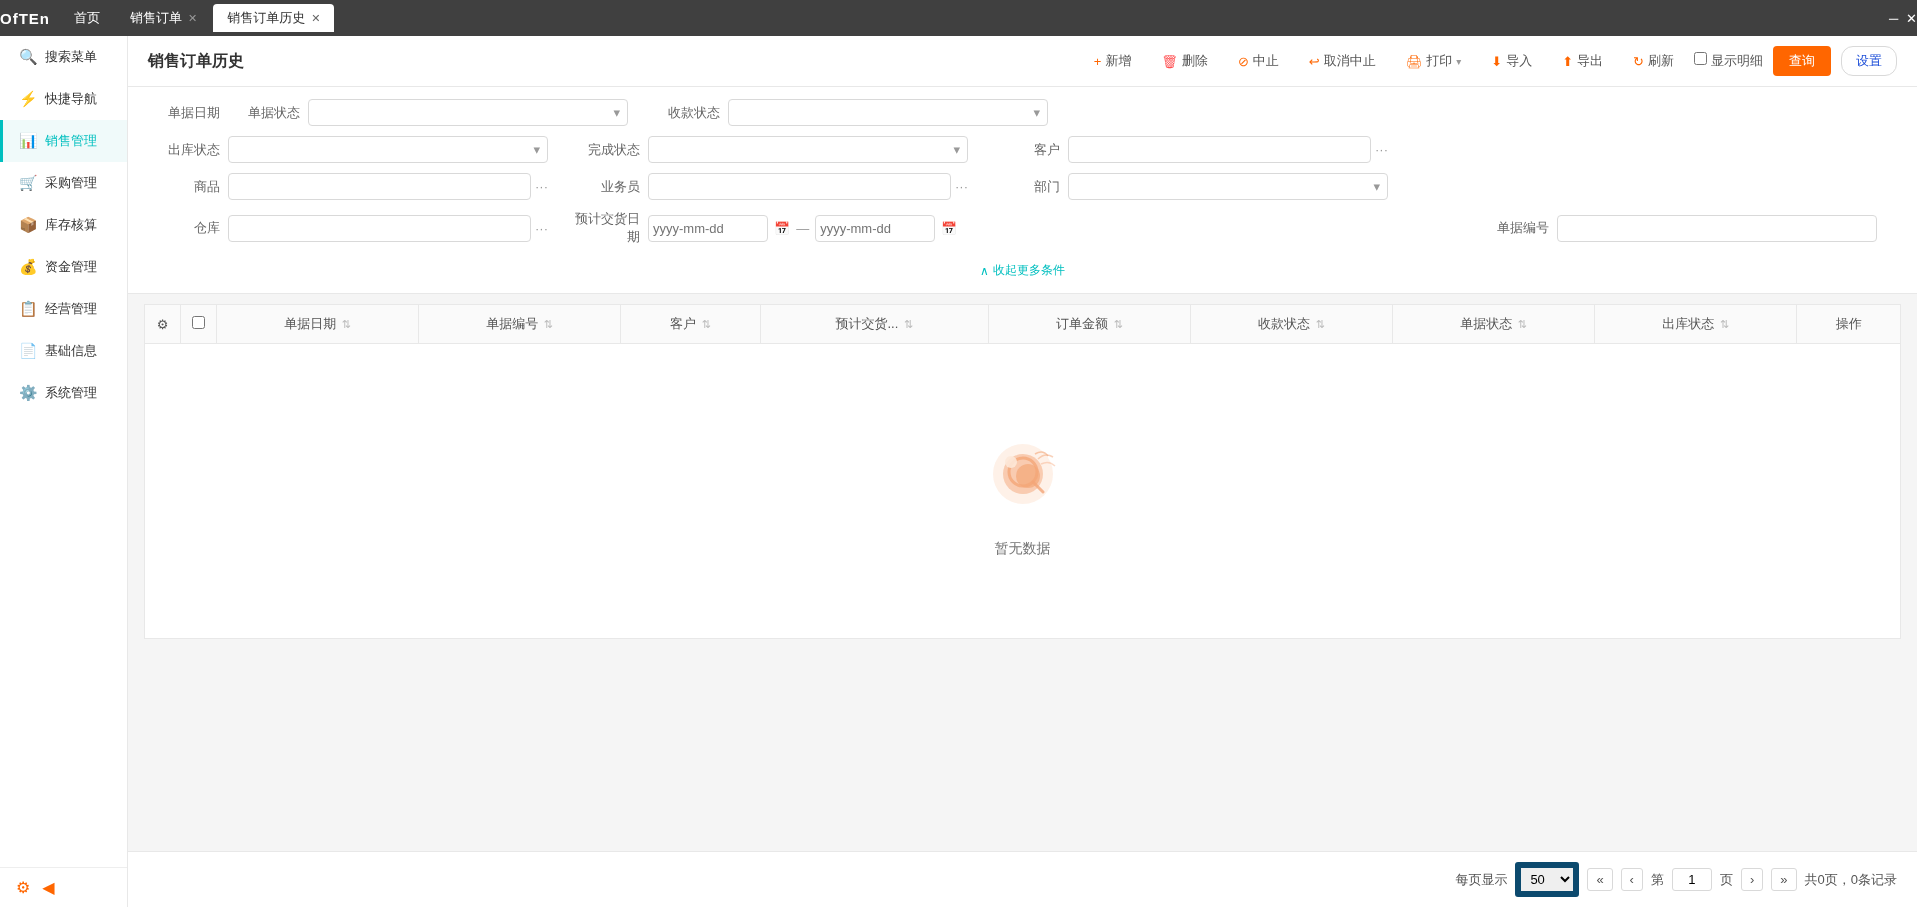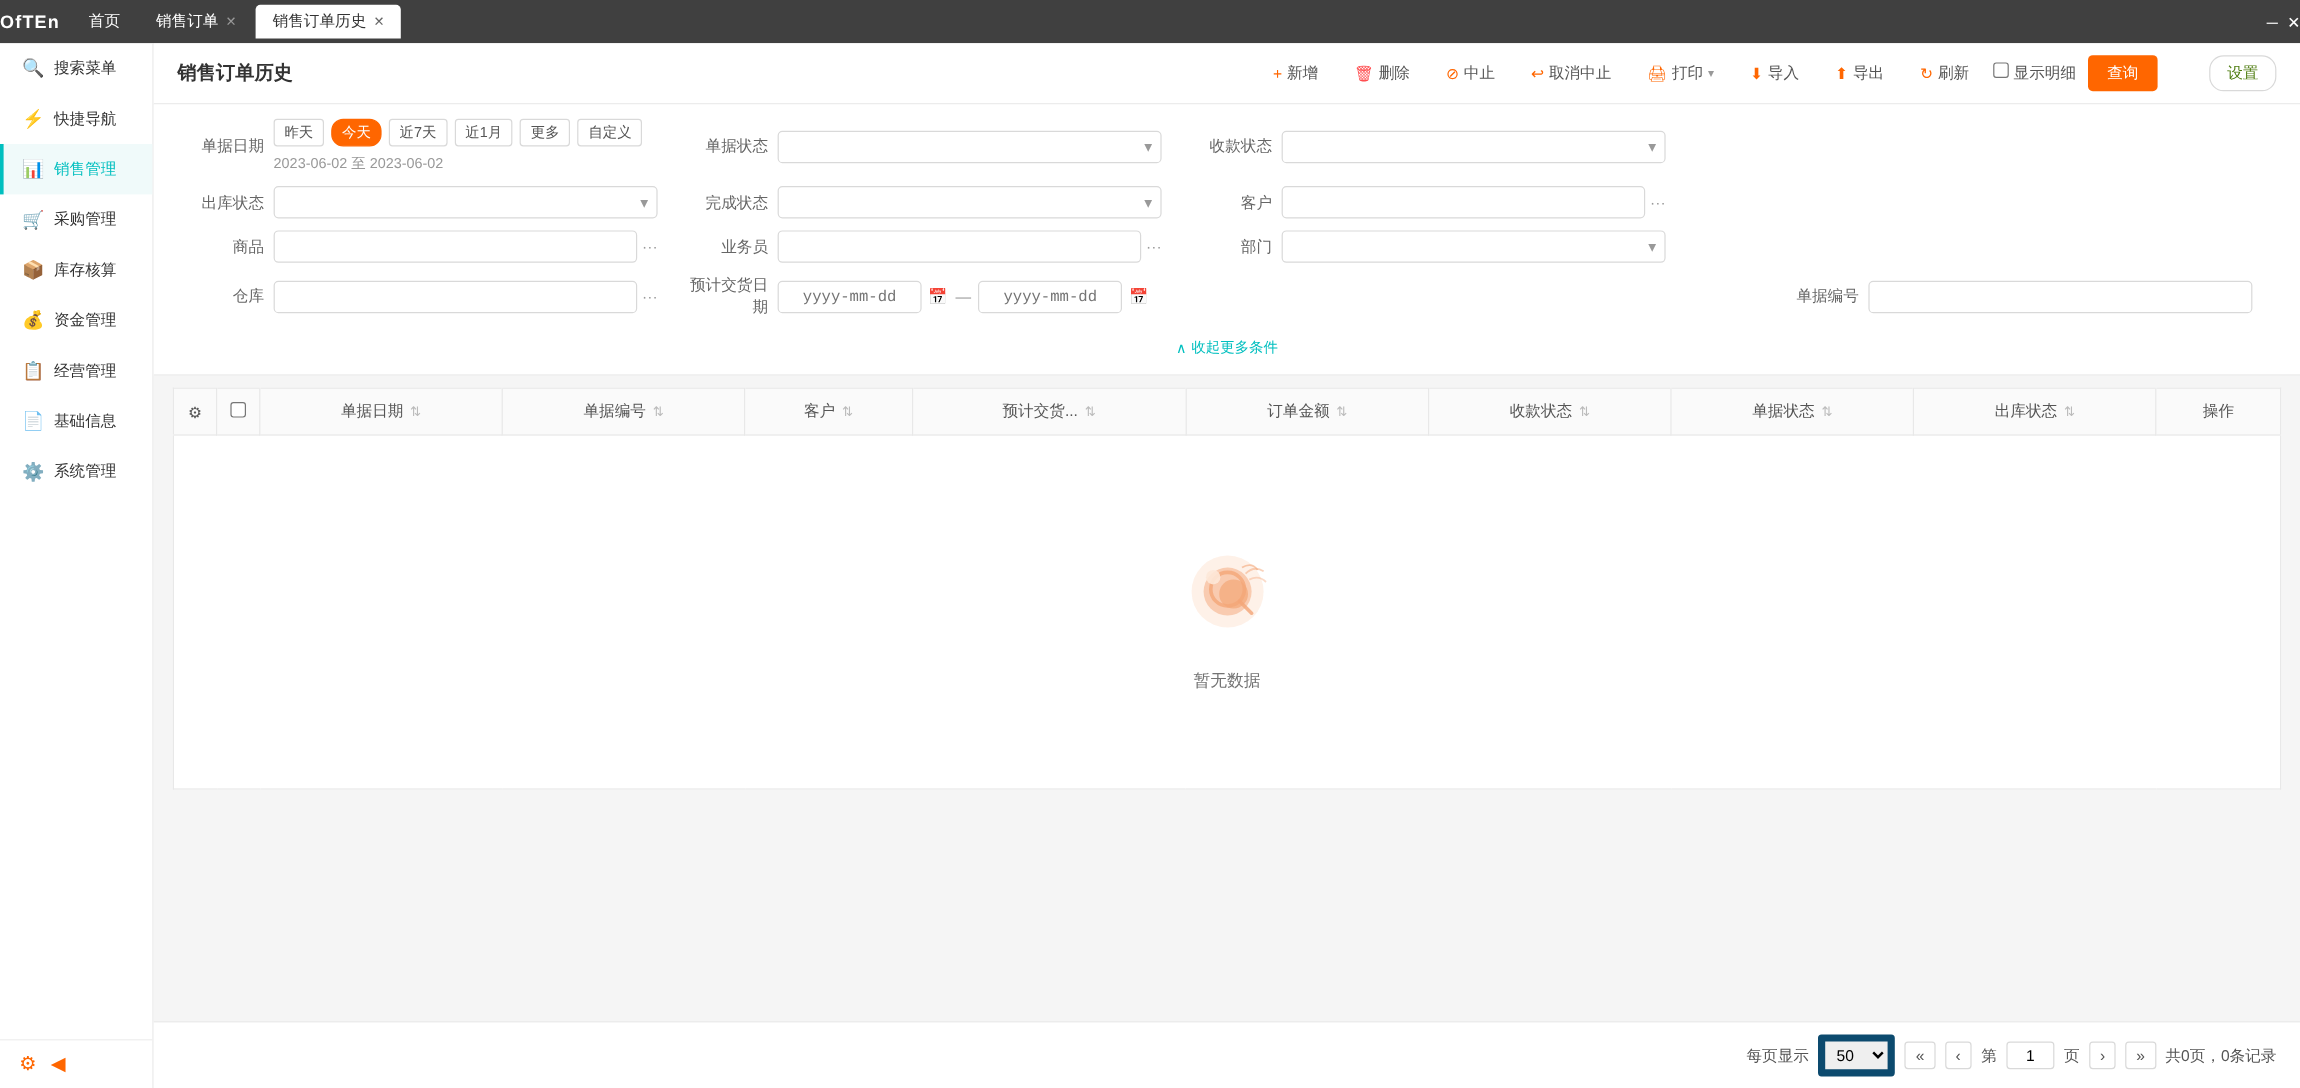--- a/index.html
+++ b/index.html
@@ -139,27 +139,26 @@
       background: #f60;
       color: #fff;
       border: none;
       padding: 6px 16px;
       border-radius: 4px;
       cursor: pointer;
       font-size: 13px;
     }
     .btn-settings {
       background: #fff;
-      color: #4d7c0f;
+      color: #1d4ed8;
       border: 1px solid #d9d9d9;
       padding: 5px 14px;
       border-radius: 12px;
       cursor: pointer;
       font-size: 13px;
-      margin-left: 33px;
     }
     .checkbox-label {
       display: flex;
       align-items: flex-start;
       gap: 4px;
       font-size: 13px;
       color: #555;
       cursor: pointer;
     }
 
@@ -256,26 +255,25 @@
     }
     .date-input-group {
       display: flex;
       align-items: center;
       gap: 6px;
       flex: 1;
     }
     .date-input {
       border: 1px solid #d9d9d9;
       border-radius: 4px;
-      padding: 5px 20px;
+      padding: 5px 4px;
       font-size: 13px;
       color: #bbb;
       width: 120px;
       background: #fff;
-      font-family: Liberation Mono, monospace;
     }
     .date-icon { color: #f60; cursor: pointer; }
     .date-dash { color: #999; }
 
     .collapse-bar {
       display: flex;
       align-items: center;
       justify-content: center;
       padding: 6px 0 2px;
       cursor: pointer;
@@ -487,31 +485,20 @@
         </label>
         <button class="btn-query">查询</button>
         <button class="btn-settings">设置</button>
       </div>
     </div>
 
     <div class="filter-area">
 
       <div class="filter-row">
         <span class="filter-label">单据日期</span>
-        <div class="filter-control">
-          <div class="date-group">
-            <button class="date-btn">昨天</button>
-            <button class="date-btn active">今天</button>
-            <button class="date-btn">近7天</button>
-            <button class="date-btn">近1月</button>
-            <button class="date-btn">更多</button>
-            <button class="date-btn">自定义</button>
-            <span class="date-range-text">2023-06-02 至 2023-06-02</span>
-          </div>
-        </div>
         <span class="filter-label">单据状态</span>
         <div class="filter-control">
           <div class="select-wrapper">
             <select class="filter-select">
               <option value=""></option>
             </select>
           </div>
         </div>
         <span class="filter-label">收款状态</span>
         <div class="filter-control">

